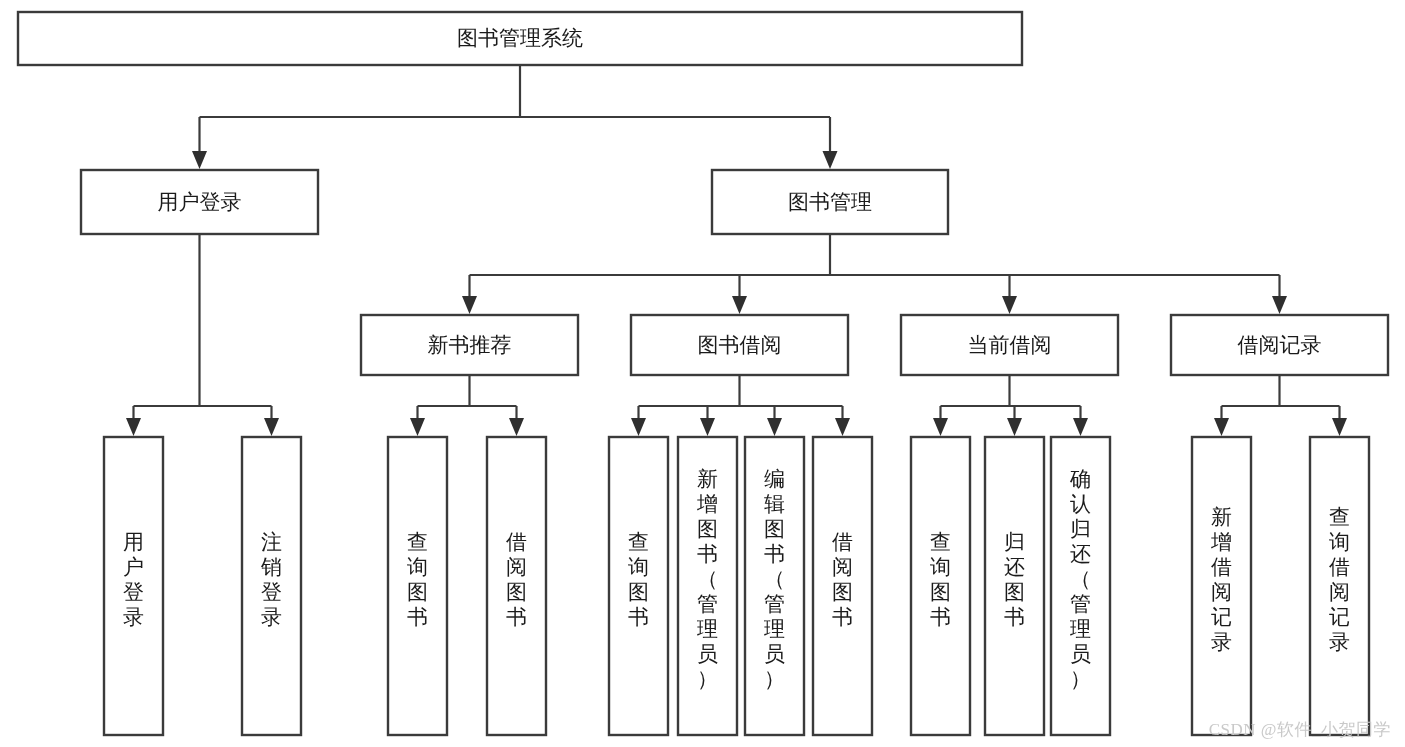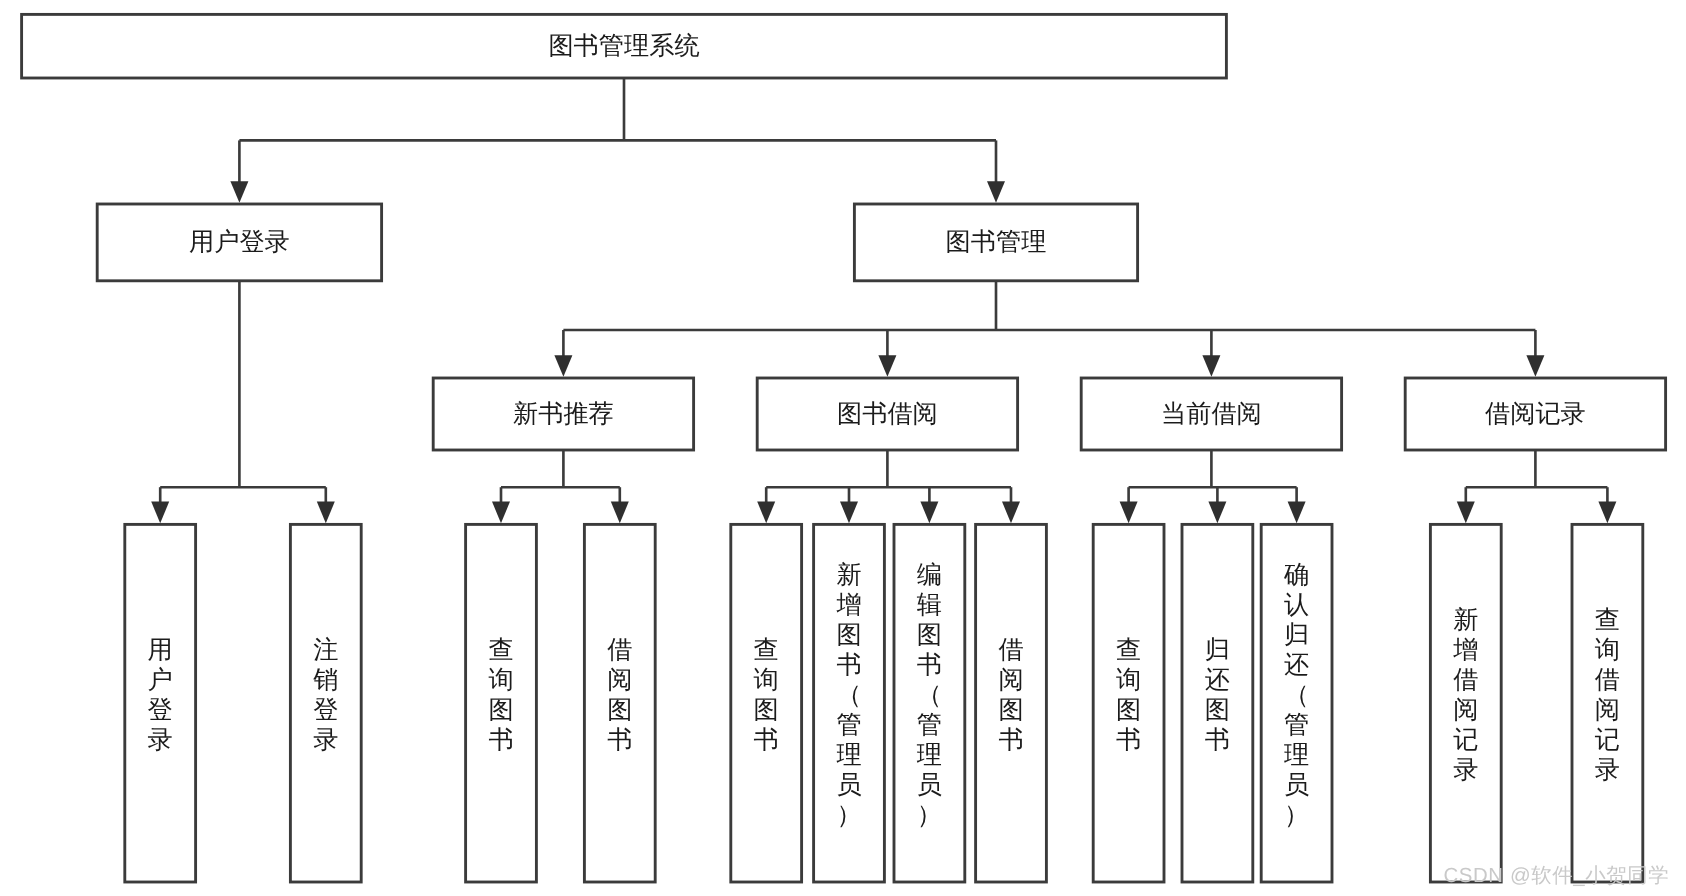--- a/index.html
+++ b/index.html
@@ -54,21 +54,21 @@
     stroke-linecap: butt;
   }
   .arrow-head {
     fill: #2f2f2f;
     stroke: none;
   }
   .watermark-text {
     position: absolute;
     right: 14px;
     bottom: 6px;
-    font-family: Liberation Sans, sans-serif;
+    font-family: Liberation Serif, serif;
     font-size: 17px;
     color: #c9c9c9;
     letter-spacing: 0.5px;
     white-space: nowrap;
     user-select: none;
   }
 </style>
 </head>
 <body>
 

